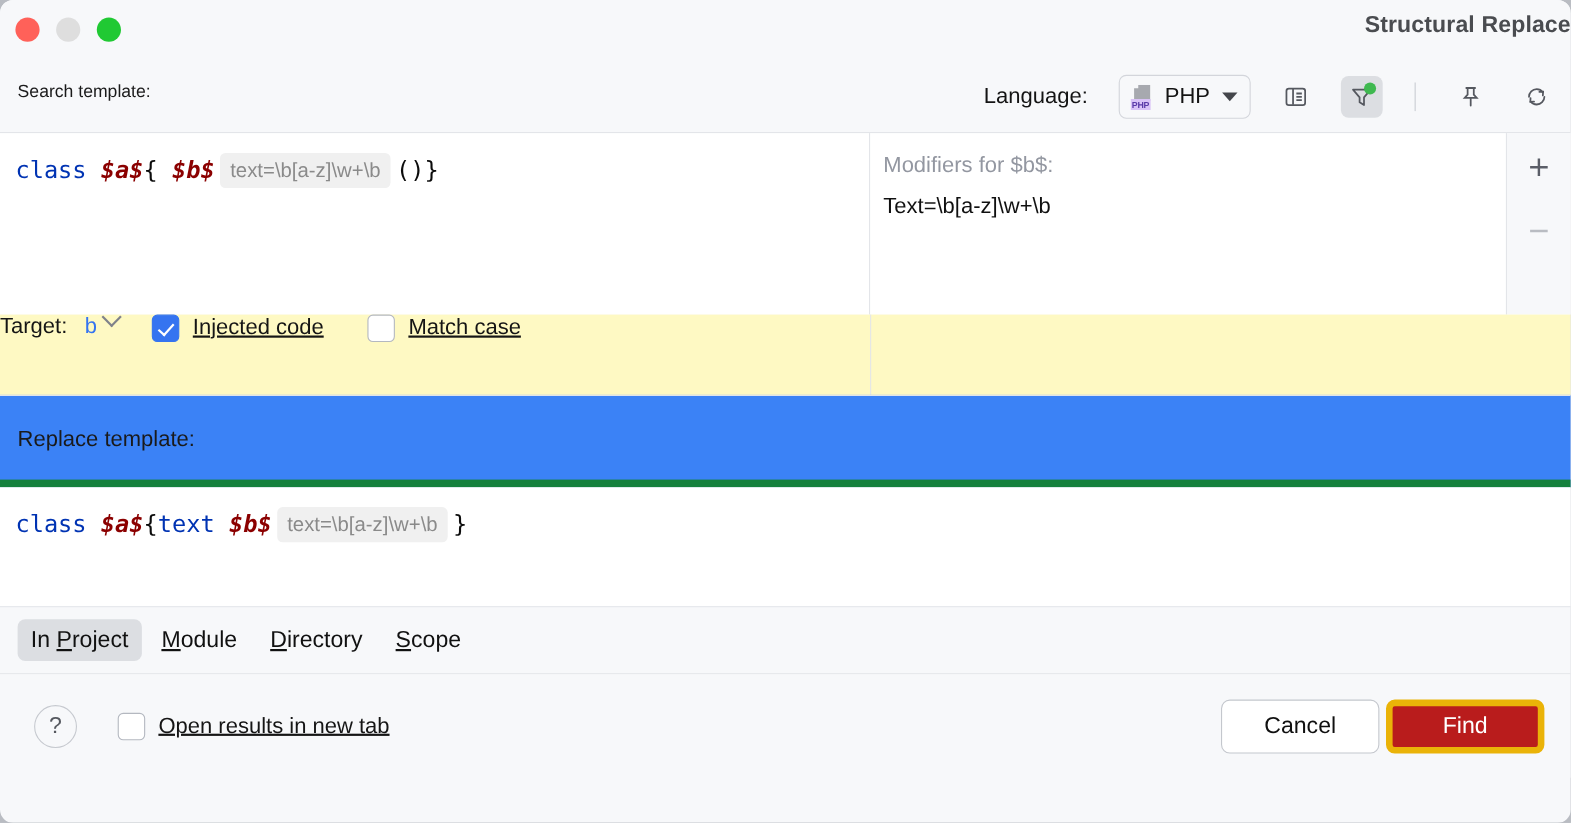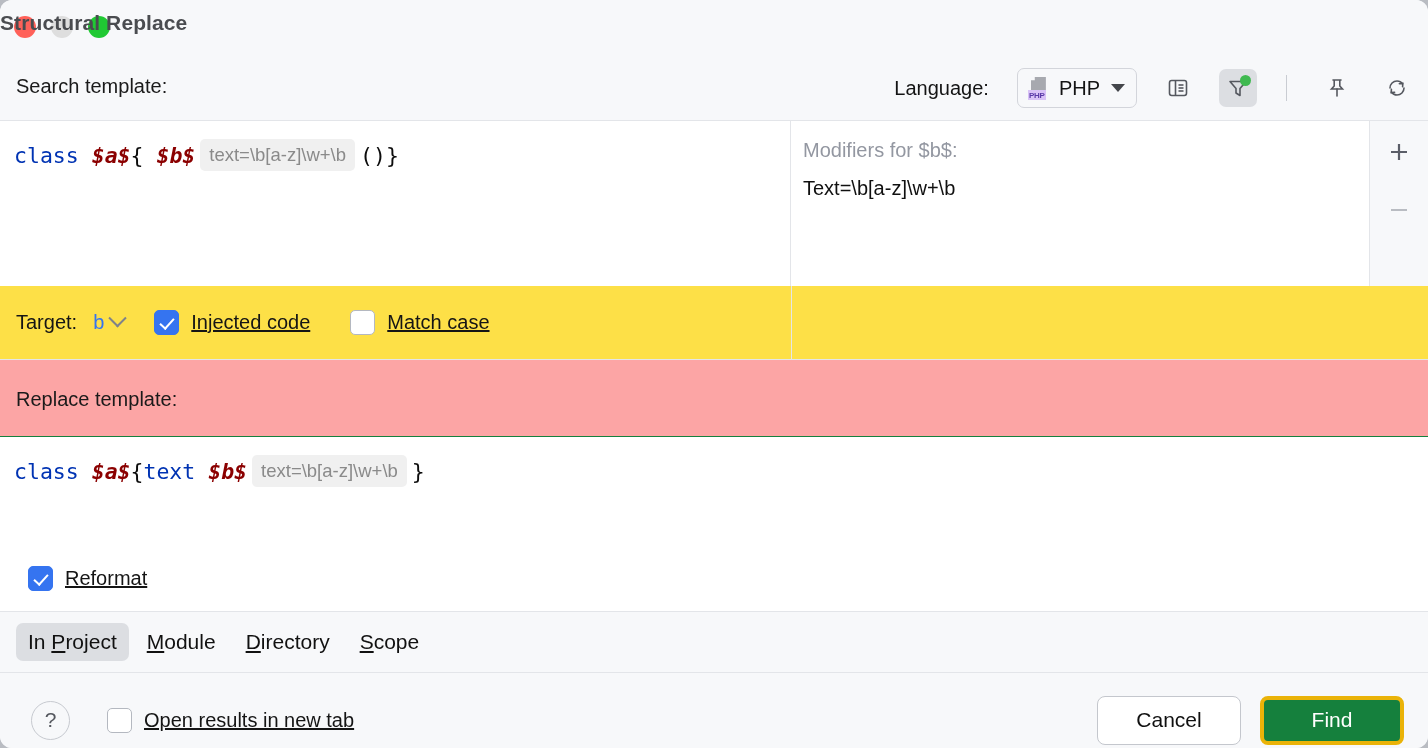--- a/index.html
+++ b/index.html
@@ -42,38 +42,38 @@
     height: 22px;
     border-radius: 50%;
   }
   .light.red    { background: #ff6159; }
   .light.yellow { background: #dedede; }
   .light.green  { background: #20c933; }
 
   #title {
     position: absolute;
     left: 0; right: 0; top: 11px;
-    text-align: left;
+    text-align: right;
     font-size: 21px;
     font-weight: bold;
     color: #4a4c50;
     letter-spacing: .1px;
   }
 
   
   #search-header {
     position: relative;
     height: 66px;
     background: #f7f8fa;
   }
   #search-label {
     position: absolute;
     left: 16px;
     top: 21px;
-    font-size: 20px;
+    font-size: 16px;
     color: #1a1a1a;
   }
   #lang-row {
     position: absolute;
     right: 12px;
     top: 14px;
     display: flex;
     align-items: center;
     height: 40px;
     gap: 16px;
@@ -217,24 +217,23 @@
     position: absolute;
     left: 12px; top: 56px;
     font-size: 20px;
     color: #101010;
   }
 
   
   #target-row {
     position: relative;
     height: 73px;
-    background: #fde047;
-    display: flex;
-    align-items: center;
-    padding-left: 16px;
+    background: #fef9c3;
+    display: flex;
+    align-items: flex-start;
     box-sizing: border-box;
   }
   #target-row::after {
     content: "";
     position: absolute;
     left: 791px;
     top: 0;
     width: 1px;
     height: 100%;
     background: #e3e5e9;
@@ -290,23 +289,23 @@
     font-size: 20px;
     color: #151515;
     margin-left: 12px;
     white-space: nowrap;
     text-decoration: underline;
   }
 
   
   #replace-header {
     height: 76px;
-    background: #fca5a5;
+    background: #3b82f6;
     border-top: 1px solid #e3e5e9;
-    border-bottom: 1px solid #15803d;
+    border-bottom: 7px solid #15803d;
     position: relative;
     padding-left: 30px;
   }
   #replace-label {
     position: absolute;
     left: 16px;
     top: 28px;
     font-size: 20px;
     color: #1a1a1a;
   }
@@ -383,24 +382,23 @@
     box-sizing: border-box;
   }
   .btn.secondary {
     min-width: 144px;
     background: #ffffff;
     border: 1px solid #c4c7cd;
     color: #101010;
   }
   .btn.primary {
     min-width: 144px;
-    background: #15803d;
+    background: #b91c1c;
     color: #ffffff;
-    border: 4px solid #eab308;
-    margin-left: 13px;
+    border: 6px solid #eab308;
   }
 </style>
 </head>
 <body>
 
 <div id="window">
 
   <div id="titlebar">
     <div id="traffic">
       <div class="light red"></div>
@@ -525,26 +523,20 @@
       <span class="var">$a$</span>
       <span class="punct"> {</span>
       <span class="kw">text</span>
       <span>&nbsp;</span>
       <span class="var">$b$</span>
       <span class="filter-badge">text=\b[a-z]\w+\b</span>
       <span class="punct">}</span>
     </div>
   </div>
 
-  <div id="reformat-row">
-    <div class="cb-wrap">
-      <div class="checkbox on"></div>
-      <div class="cb-label">Reformat</div>
-    </div>
-  </div>
 
   <div id="scope-row">
     <div class="scope-tab active">In&nbsp;<span class="mn">P</span>roject</div>
     <div class="scope-tab"><span class="mn">M</span>odule</div>
     <div class="scope-tab"><span class="mn">D</span>irectory</div>
     <div class="scope-tab"><span class="mn">S</span>cope</div>
   </div>
 
   <div id="footer">
     <div id="help-btn">?</div>

